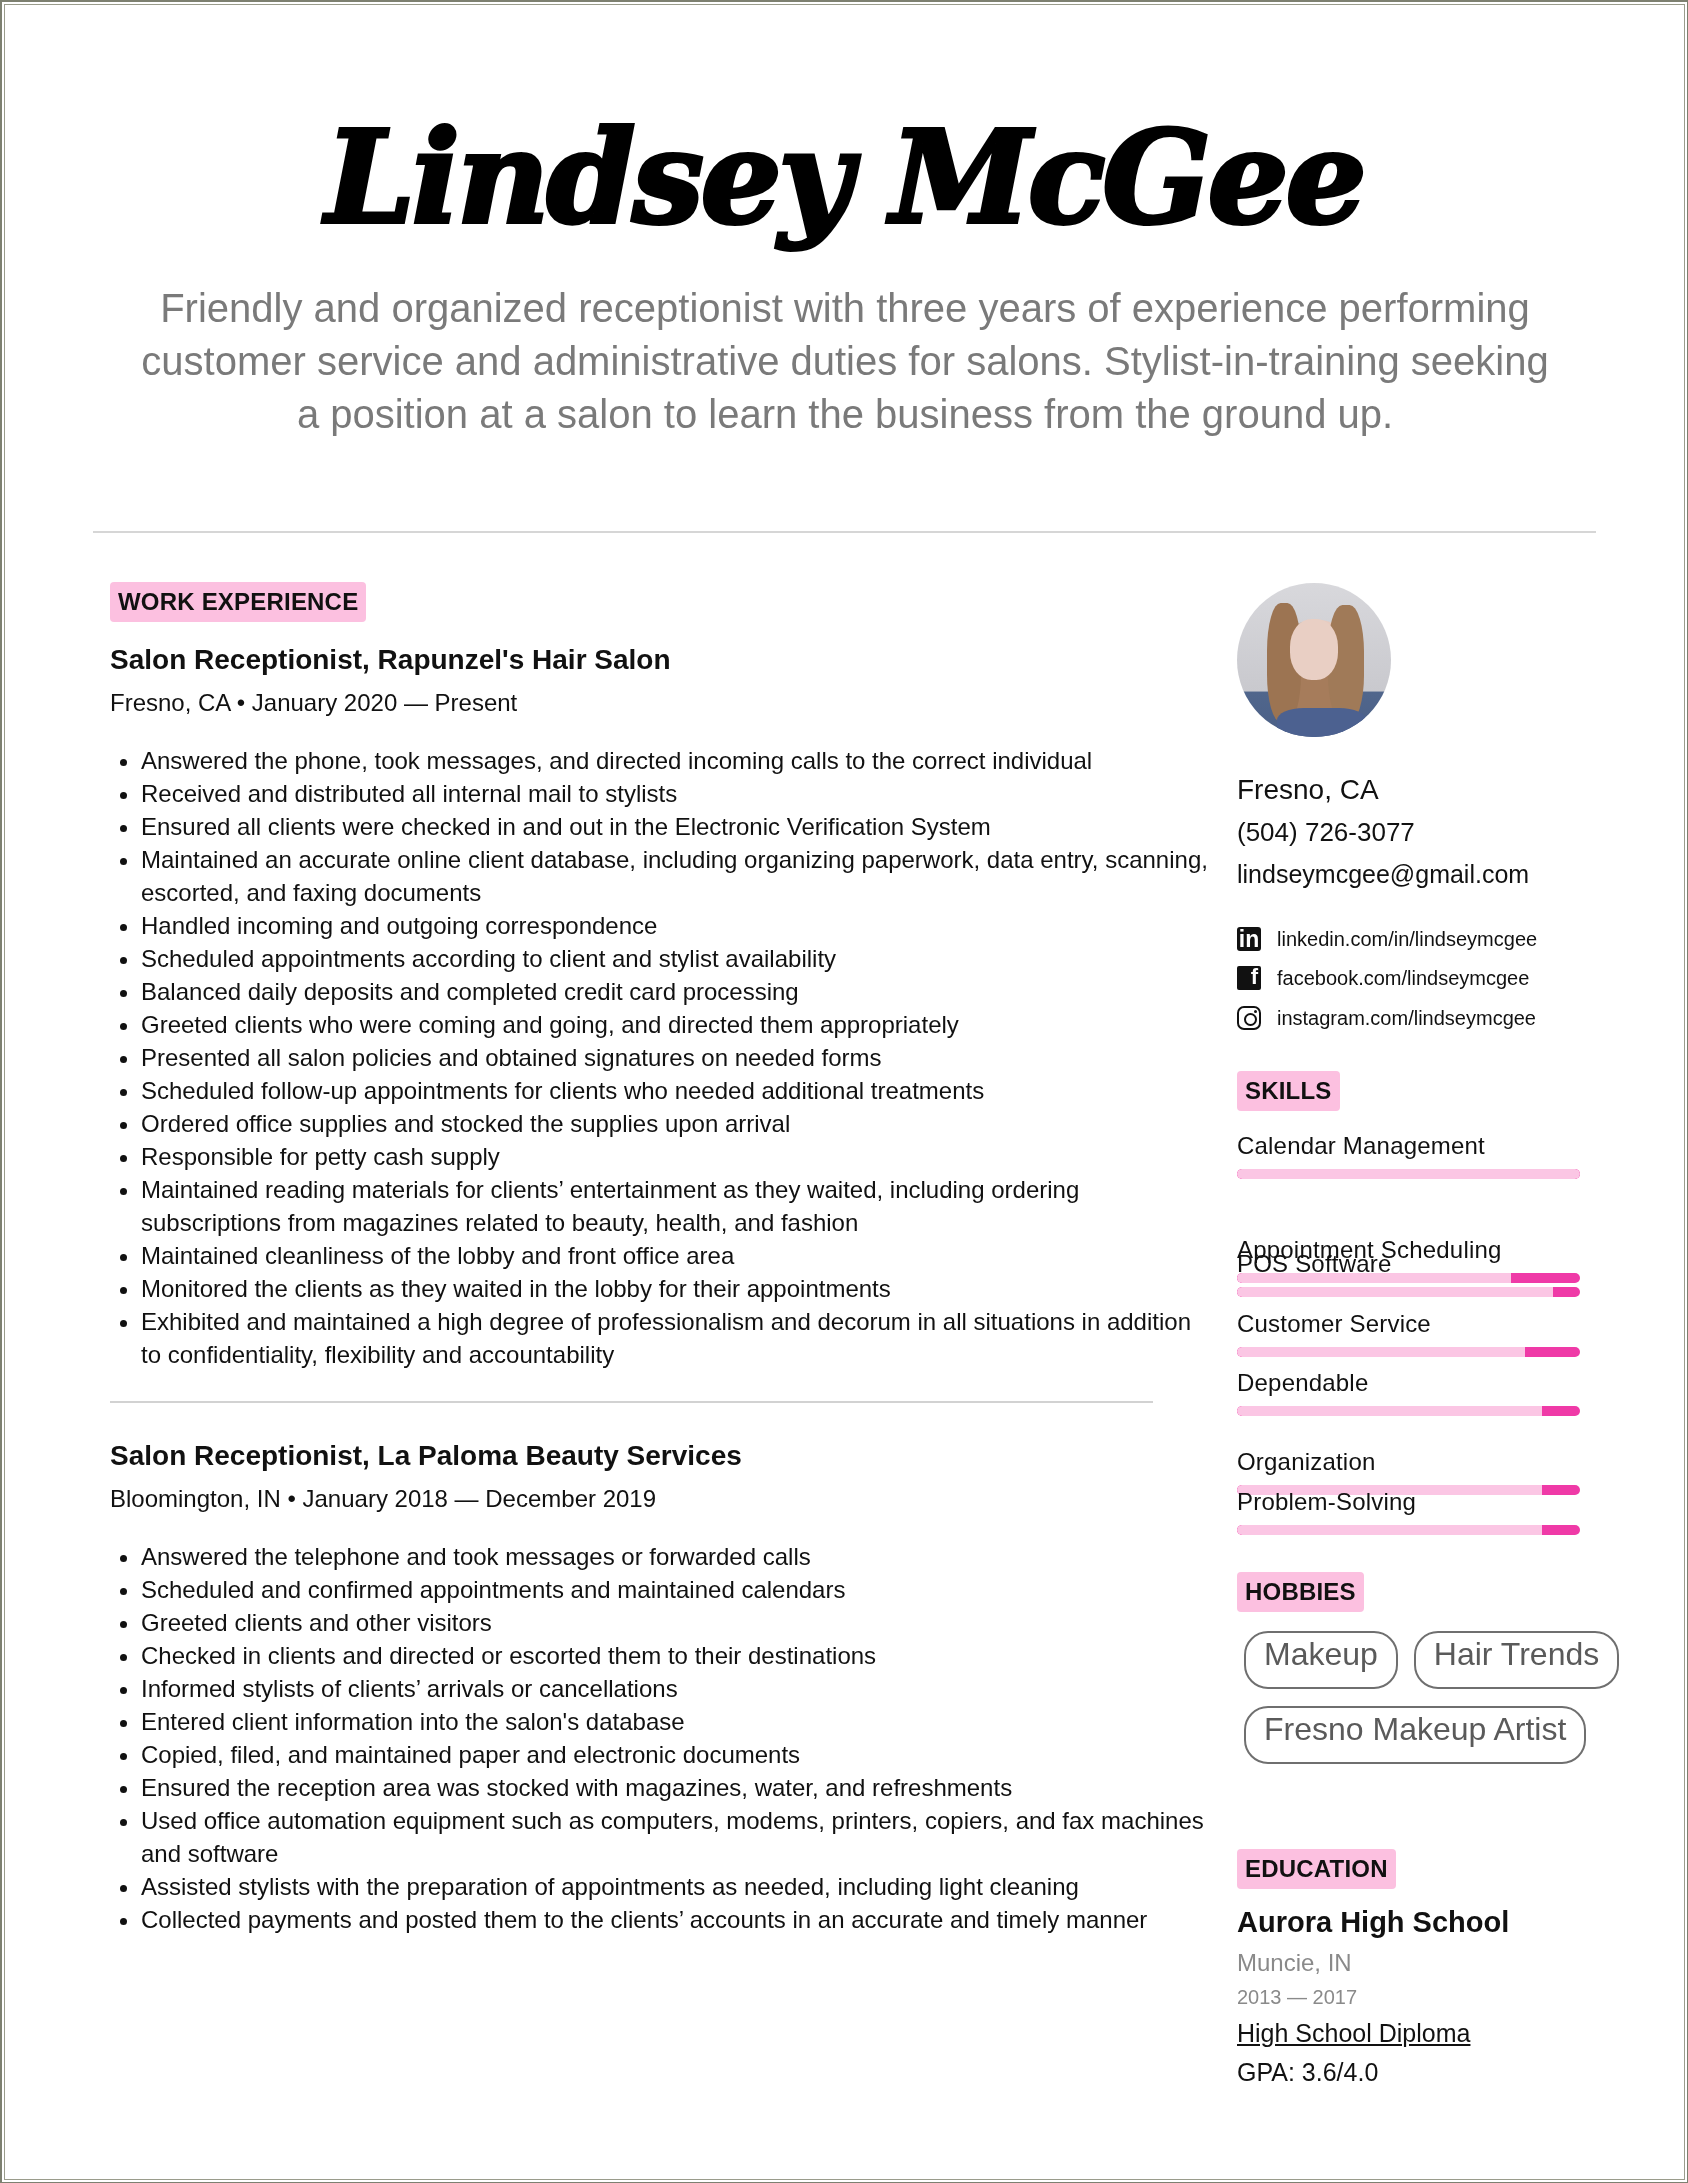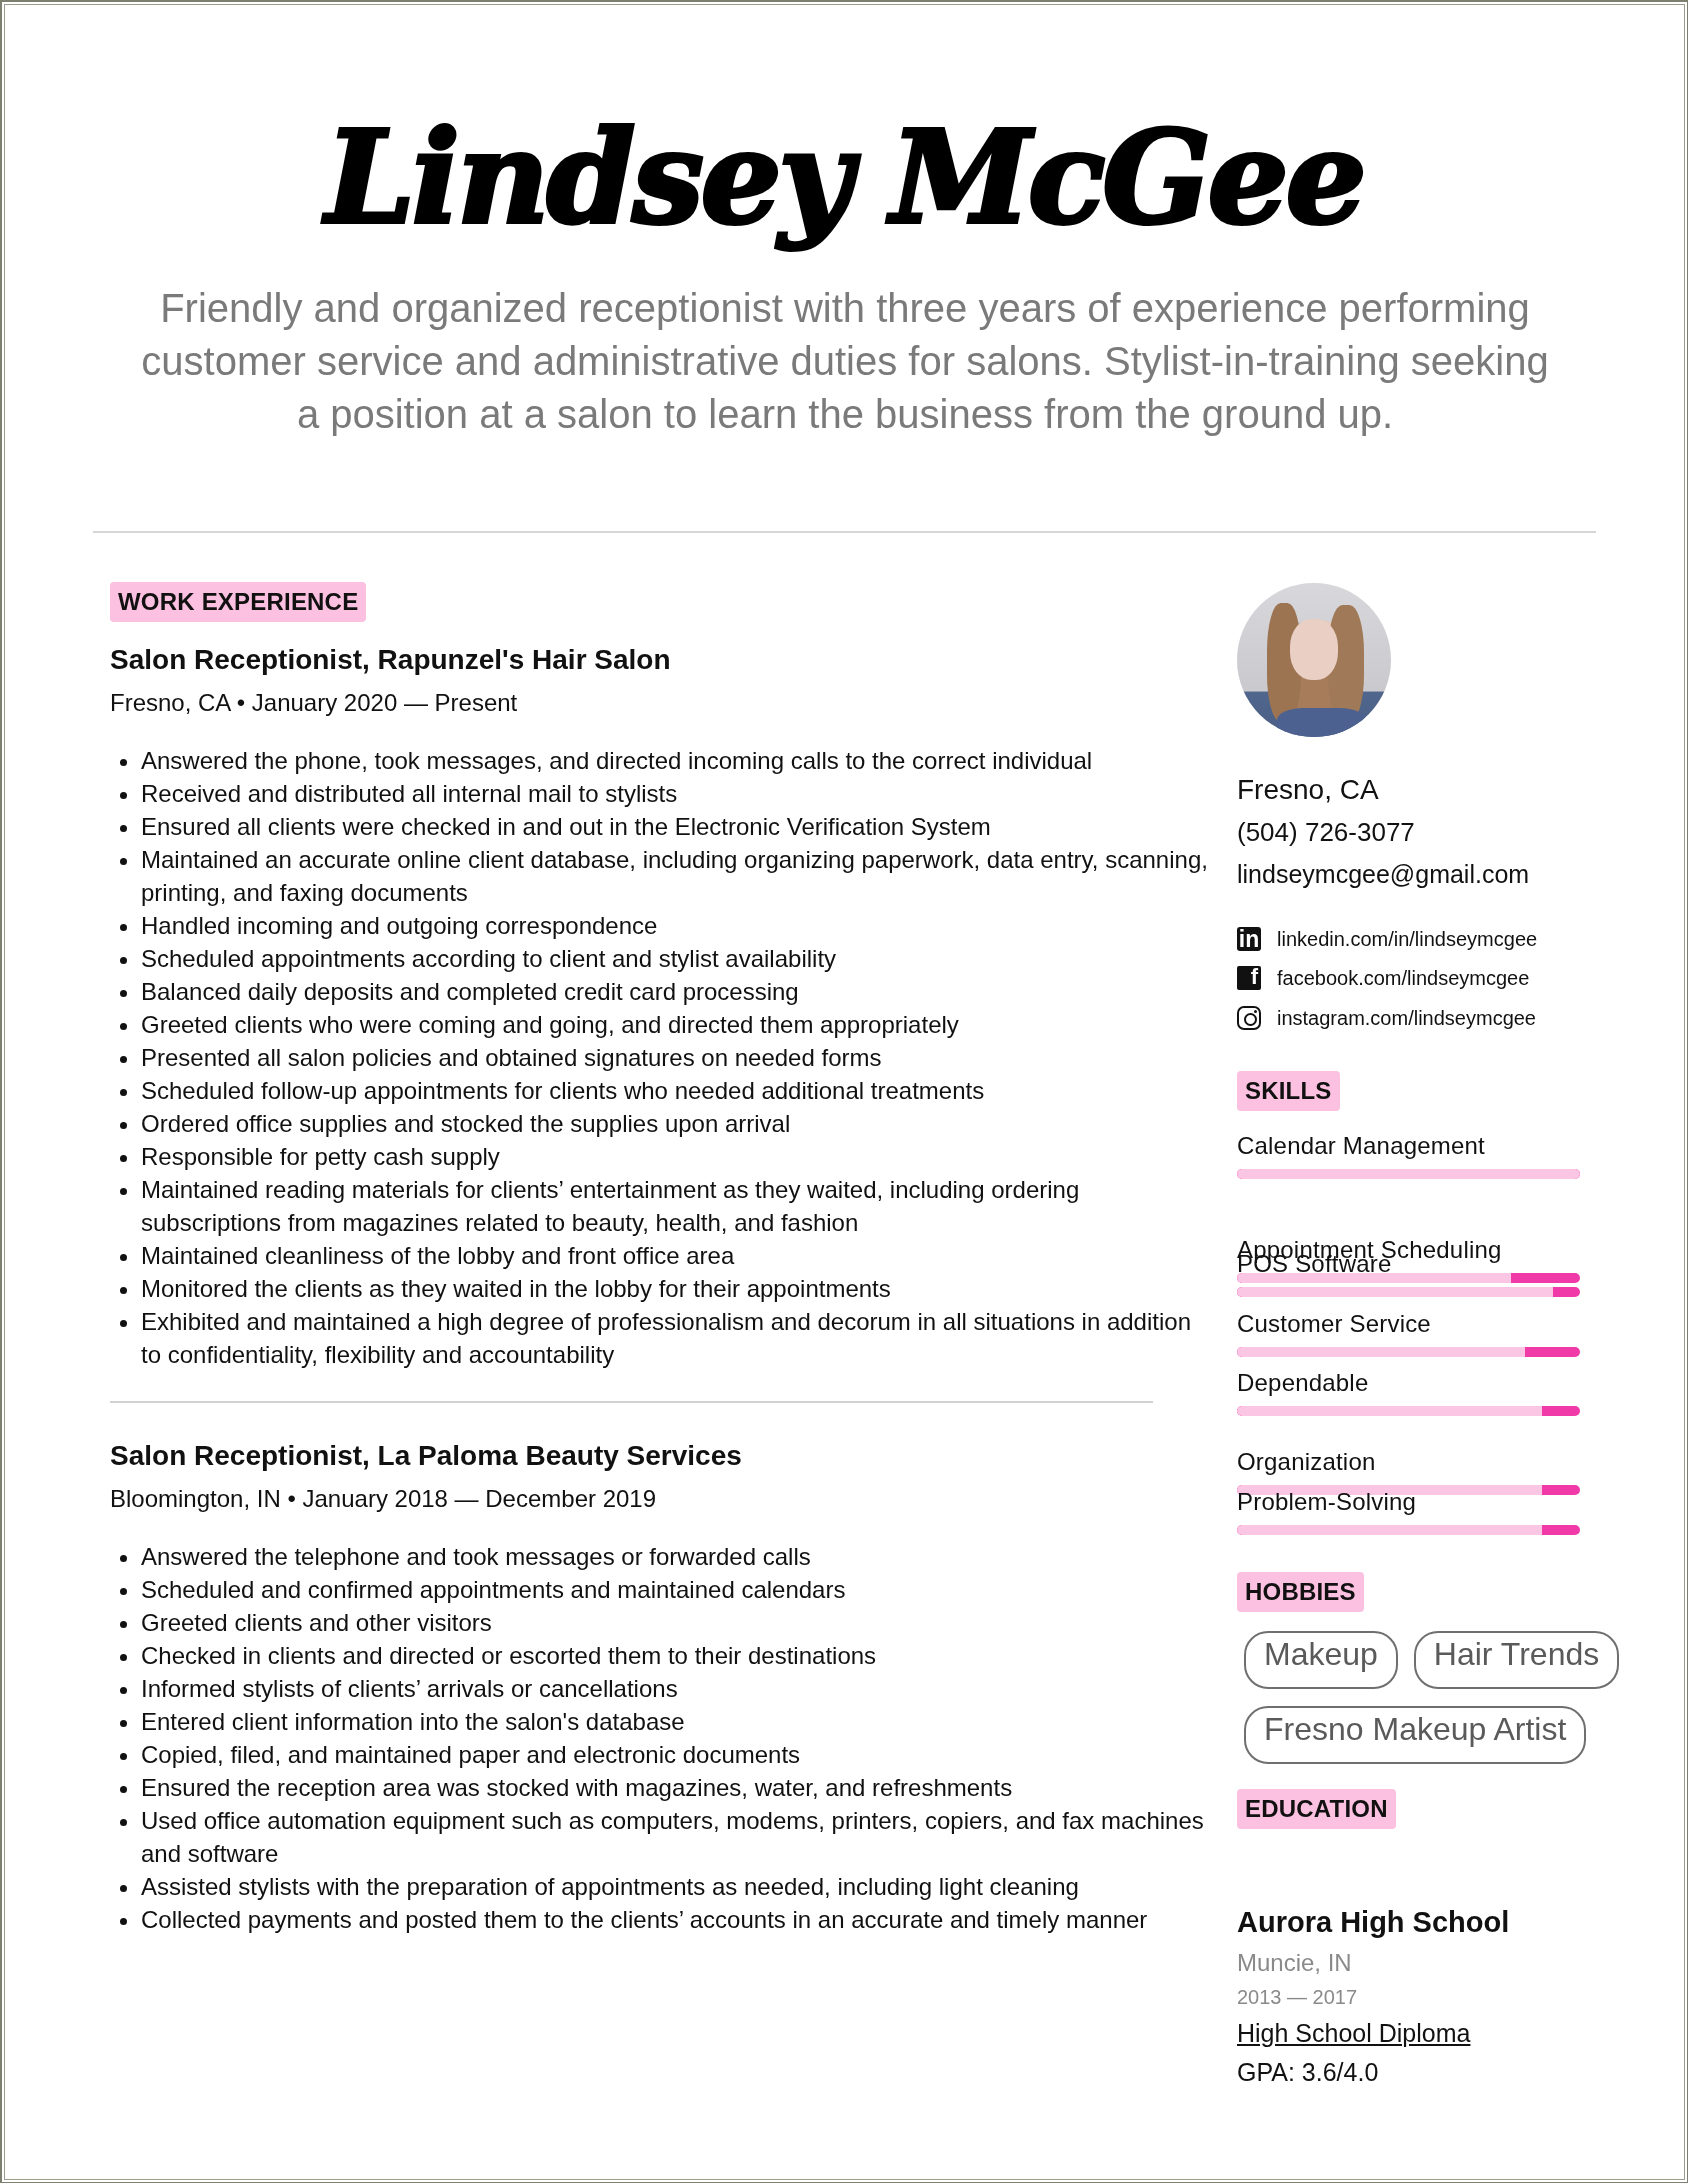--- a/index.html
+++ b/index.html
@@ -78,21 +78,21 @@
 <div class="hdr-divider"></div>
 
 <div class="label" style="left:110px; top:582px;">WORK EXPERIENCE</div>
 
 <div class="job-title" style="top:642px;">Salon Receptionist, Rapunzel's Hair Salon</div>
 <div class="job-meta" style="top:687px;">Fresno, CA • January 2020 — Present</div>
 <ul class="bullets" id="job0-bullets" style="top:744px;">
     <li>Answered the phone, took messages, and directed incoming calls to the correct individual</li>
     <li>Received and distributed all internal mail to stylists</li>
     <li>Ensured all clients were checked in and out in the Electronic Verification System</li>
-    <li>Maintained an accurate online client database, including organizing paperwork, data entry, scanning, printing, and faxing documents</li>
+    <li>Maintained an accurate online client database, including organizing paperwork, data entry, scanning, escorted, and faxing documents</li>
     <li>Handled incoming and outgoing correspondence</li>
     <li>Scheduled appointments according to client and stylist availability</li>
     <li>Balanced daily deposits and completed credit card processing</li>
     <li>Greeted clients who were coming and going, and directed them appropriately</li>
     <li>Presented all salon policies and obtained signatures on needed forms</li>
     <li>Scheduled follow-up appointments for clients who needed additional treatments</li>
     <li>Ordered office supplies and stocked the supplies upon arrival</li>
     <li>Responsible for petty cash supply</li>
     <li>Maintained reading materials for clients’ entertainment as they waited, including ordering subscriptions from magazines related to beauty, health, and fashion</li>
     <li>Maintained cleanliness of the lobby and front office area</li>
@@ -192,19 +192,19 @@
 <div class="hobbies" id="hobbies-list">
     <div class="hobby-row">
       <span class="chip">Makeup</span>
       <span class="chip">Hair Trends</span>
     </div>
     <div class="hobby-row">
       <span class="chip">Fresno Makeup Artist</span>
     </div>
   </div>
 
-<div class="label" style="left:1237px; top:1789px;">EDUCATION</div>
+<div class="label" style="left:1237px; top:1849px;">EDUCATION</div>
 <div class="edu-school">Aurora High School</div>
 <div class="edu-loc">Muncie, IN</div>
 <div class="edu-dates">2013 — 2017</div>
 <div class="edu-deg">High School Diploma</div>
 <div class="edu-gpa">GPA: 3.6/4.0</div>
 
 
 </body></html>

